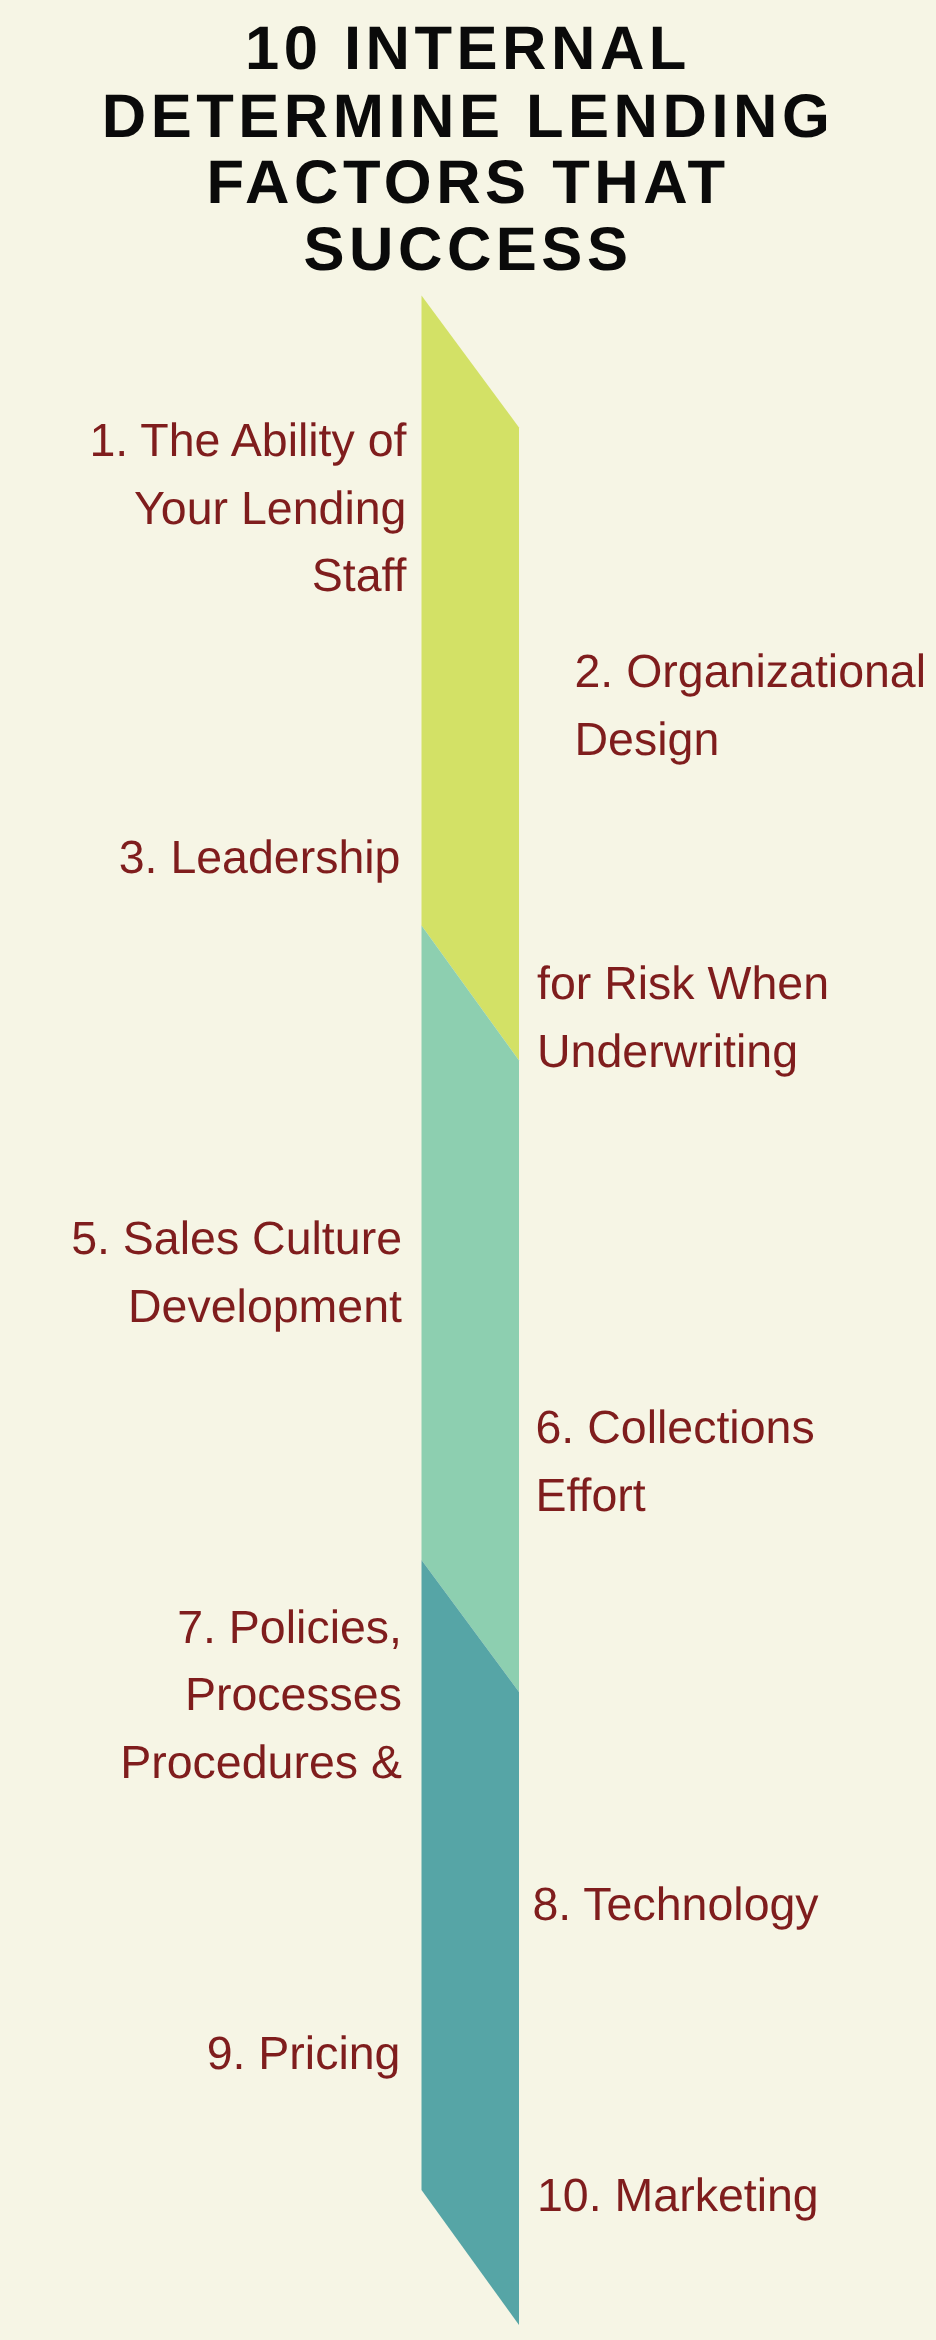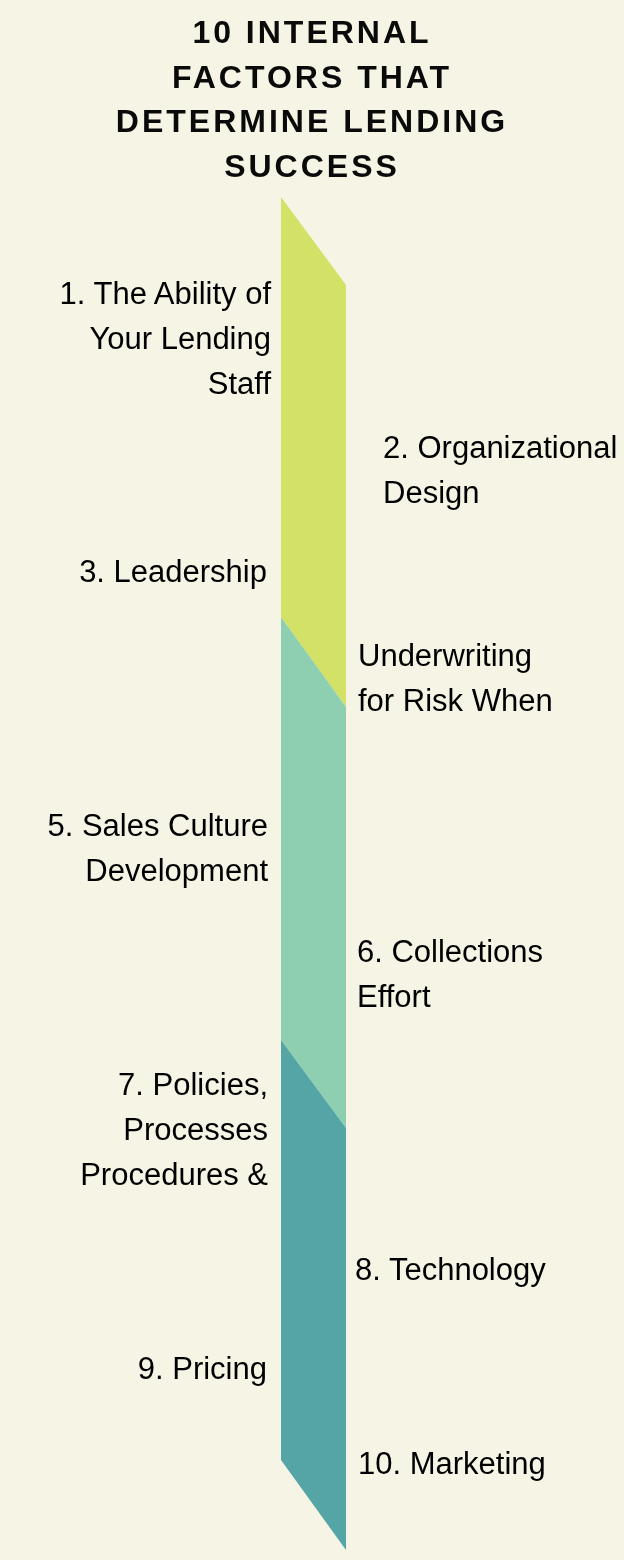--- a/index.html
+++ b/index.html
@@ -10,48 +10,48 @@
       overflow: hidden;
       font-family: "Liberation Sans", sans-serif;
       color: #222222;
     }
     .title {
       position: absolute;
       left: 0; top: 10px; width: 624px;
       text-align: center;
       font-family: "Liberation Sans", sans-serif;
       font-weight: bold;
-      font-size: 32px;
+      font-size: 41px;
       line-height: 44.5px;
       letter-spacing: 3px;
       color: #0a0a0a;
       margin: 0;
     }
     .title span { display: block; }
     .band {
       position: absolute;
       left: 0; top: 0;
     }
     .item {
       position: absolute;
       font-size: 31px;
       line-height: 45px;
-      color: #000000;
+      color: #7f1d1d;
     }
     .item.left { text-align: right; }
     .item.right { text-align: left; }
     .item span { display: block; white-space: nowrap; }
   </style>
 </head>
 <body>
 
 <h1 class="title">
   <span>10 INTERNAL</span>
+  <span>DETERMINE LENDING</span>
   <span>FACTORS THAT</span>
-  <span>DETERMINE LENDING</span>
   <span>SUCCESS</span>
 </h1>
 
 <svg class="band" width="624" height="1560" viewBox="0 0 624 1560">
   <polygon points="281,197 346,285 346,707 281,617" fill="#D3E166"></polygon>
   <polygon points="281,617 346,707 346,1128 281,1040" fill="#8DCFB0"></polygon>
   <polygon points="281,1040 346,1128 346,1550 281,1460" fill="#56A5A6"></polygon>
 </svg>
 
 <div class="item left" style="right: 353px; top: 271px;">
@@ -63,22 +63,22 @@
 <div class="item right" style="left: 360px; top: 425px; margin-left: 23px;">
   <span>2. Organizational</span>
   <span>Design</span>
 </div>
 
 <div class="item left" style="right: 357px; top: 549px;">
   <span>3. Leadership</span>
 </div>
 
 <div class="item right" style="left: 358px; top: 633px;">
+  <span>for Risk When</span>
   <span>Underwriting</span>
-  <span>for Risk When</span>
 </div>
 
 <div class="item left" style="right: 356px; top: 803px;">
   <span>5. Sales Culture</span>
   <span>Development</span>
 </div>
 
 <div class="item right" style="left: 357px; top: 929px;">
   <span>6. Collections</span>
   <span>Effort</span>

